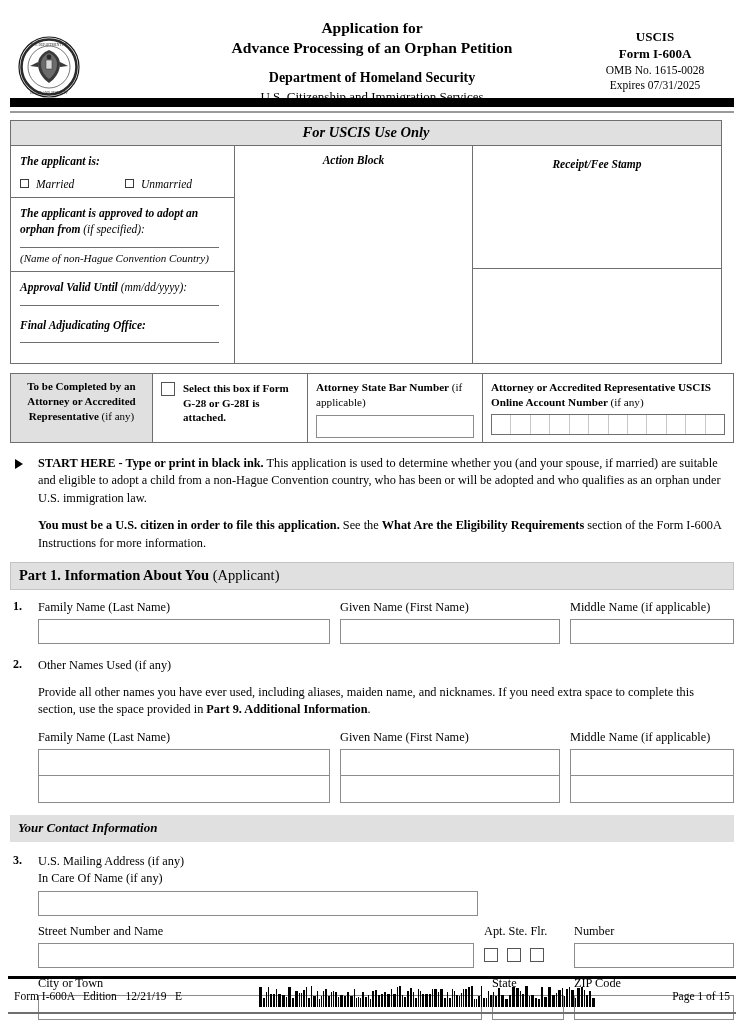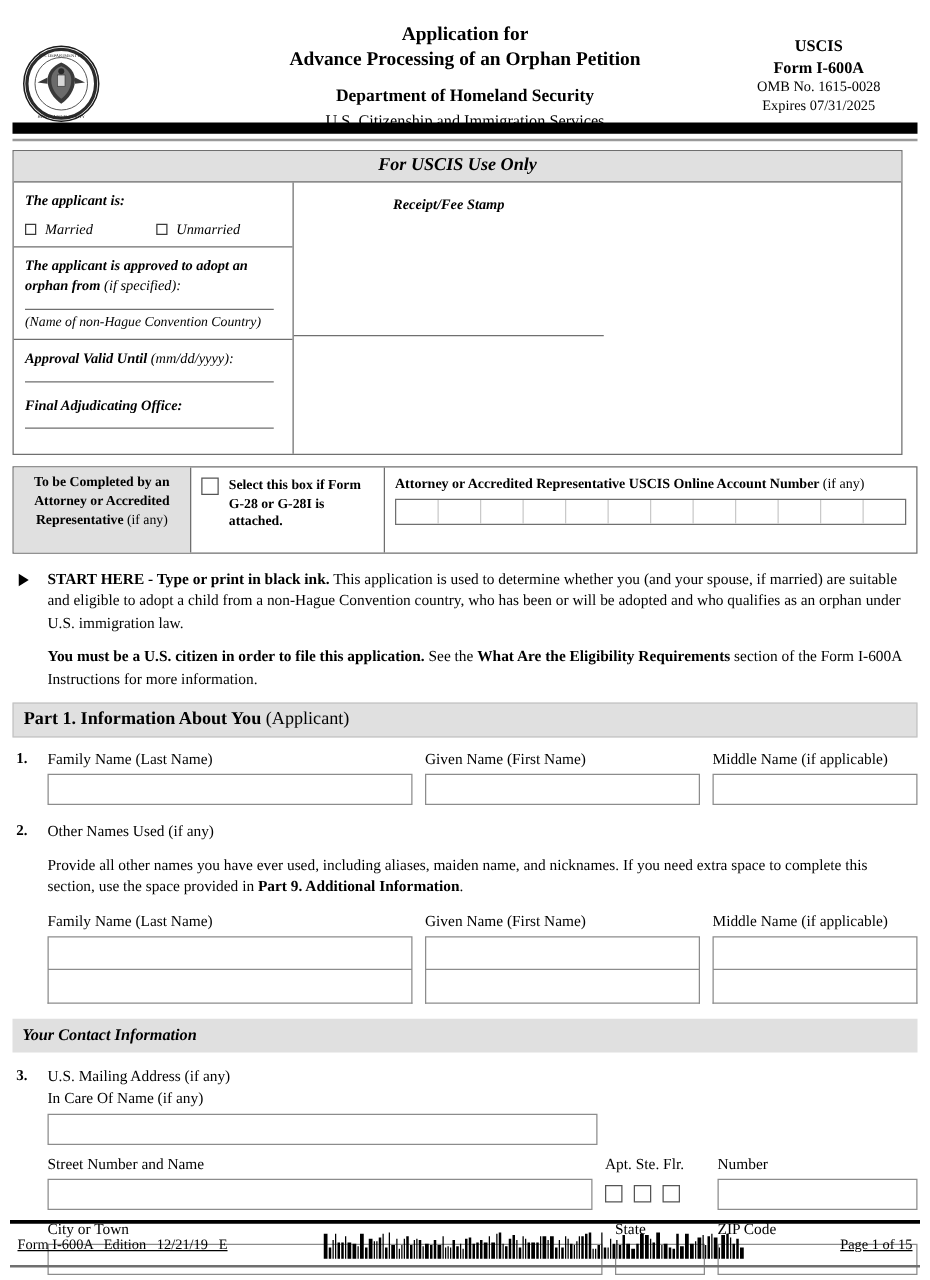--- a/index.html
+++ b/index.html
@@ -131,21 +131,21 @@
   .addr-aptgrp { width: 80px; margin-left: 10px; }
   .addr-num { width: 160px; margin-left: 10px; }
   .addr-city { flex: 1; }
   .addr-state { width: 72px; margin-left: 10px; }
   .addr-zip { width: 160px; margin-left: 10px; }
   .aptboxes { display: flex; gap: 9px; margin-top: 3px; height: 25px; align-items: center; }
   .aptboxes i { width: 14px; height: 14px; border: 1.3px solid #555; display: block; background: #fff; }
 
   
   .footer {
-    position: absolute; left: 0; right: 0; bottom: 0; height: 48px; text-decoration: underline;
+    position: absolute; left: 0; right: 0; bottom: 0; height: 48px;
   }
   .foot-topline { height: 3px; background: #000; margin: 0 8px; }
   .foot-inner {
     display: flex; align-items: center; justify-content: space-between;
     padding: 6px 14px 0 14px; font-size: 11.5px;
   }
   .foot-left { white-space: pre; }
   .foot-right { white-space: nowrap; }
   .barcode { display: flex; align-items: flex-end; height: 22px; }
   .barcode i { display: block; background: #000; margin-right: 1px; }
@@ -223,38 +223,48 @@
           <div class="lbl-b">
             <span>Approval Valid Until</span>
             <span class="lbl-n">(mm/dd/yyyy):</span>
           </div>
           <div class="uline"></div>
           <div class="lbl-b" style="margin-top:11px">Final Adjudicating Office:</div>
           <div class="uline"></div>
         </div>
       </div>
 
+      <div class="col-mid">
+        <div class="hdr-cell-title">Action Block</div>
+      </div>
 
       <div class="col-right">
         <div class="rc-top">
           <div class="hdr-cell-title">Receipt/Fee Stamp</div>
         </div>
       </div>
 
     </div>
   </div>
 
   <div class="atty">
     <div class="atty-c1">
       <span>To be Completed by an Attorney or Accredited Representative</span>
       <span style="font-weight:normal">(if any)</span>
     </div>
     <div class="atty-c2">
       <span class="cbx2"></span>
       <span class="txt">Select this box if Form G-28 or G-28I is attached.</span>
+    </div>
+    <div class="atty-c3">
+      <div class="atty-lbl">
+        <span>Attorney State Bar Number</span>
+        <span style="font-weight:normal">(if applicable)</span>
+      </div>
+      <div class="inp"></div>
     </div>
     <div class="atty-c4">
       <div class="atty-lbl">
         <span>Attorney or Accredited Representative USCIS Online Account Number</span>
         <span style="font-weight:normal">(if any)</span>
       </div>
       <div class="seg-wrap" id="atty-segments">
           <i></i>
           <i></i>
           <i></i>

